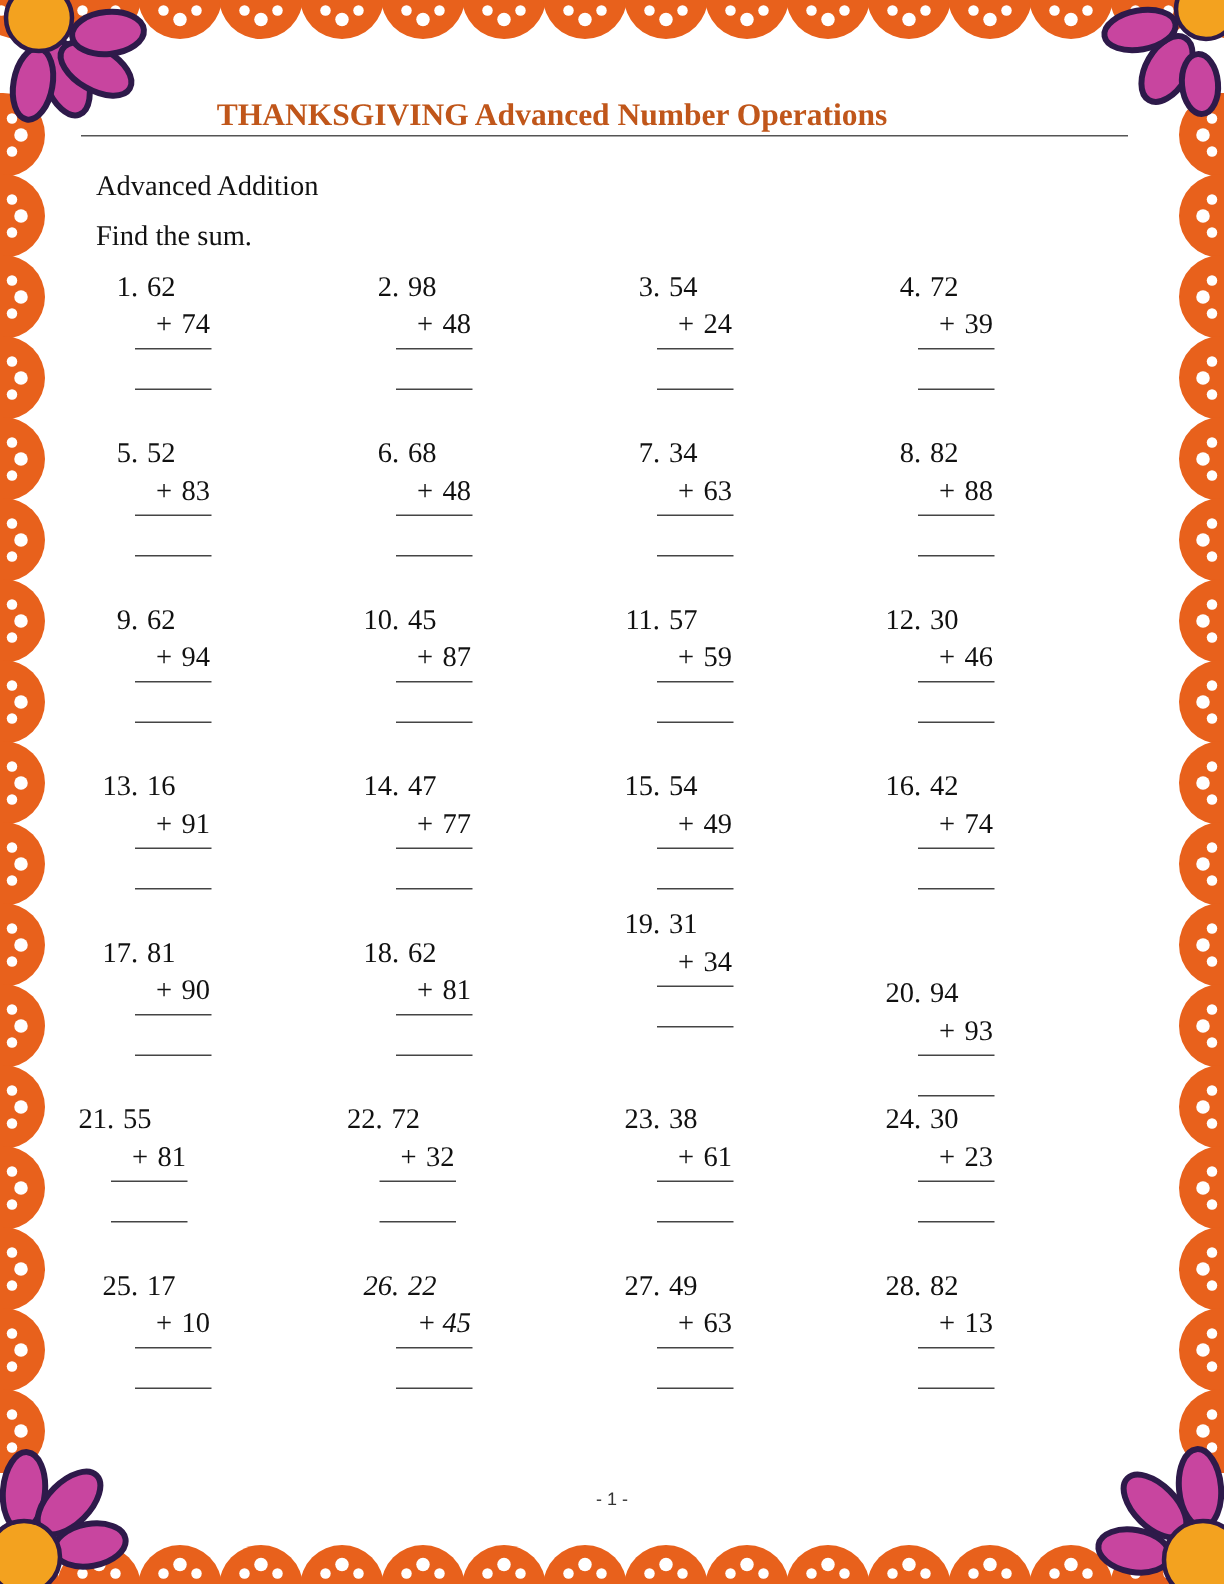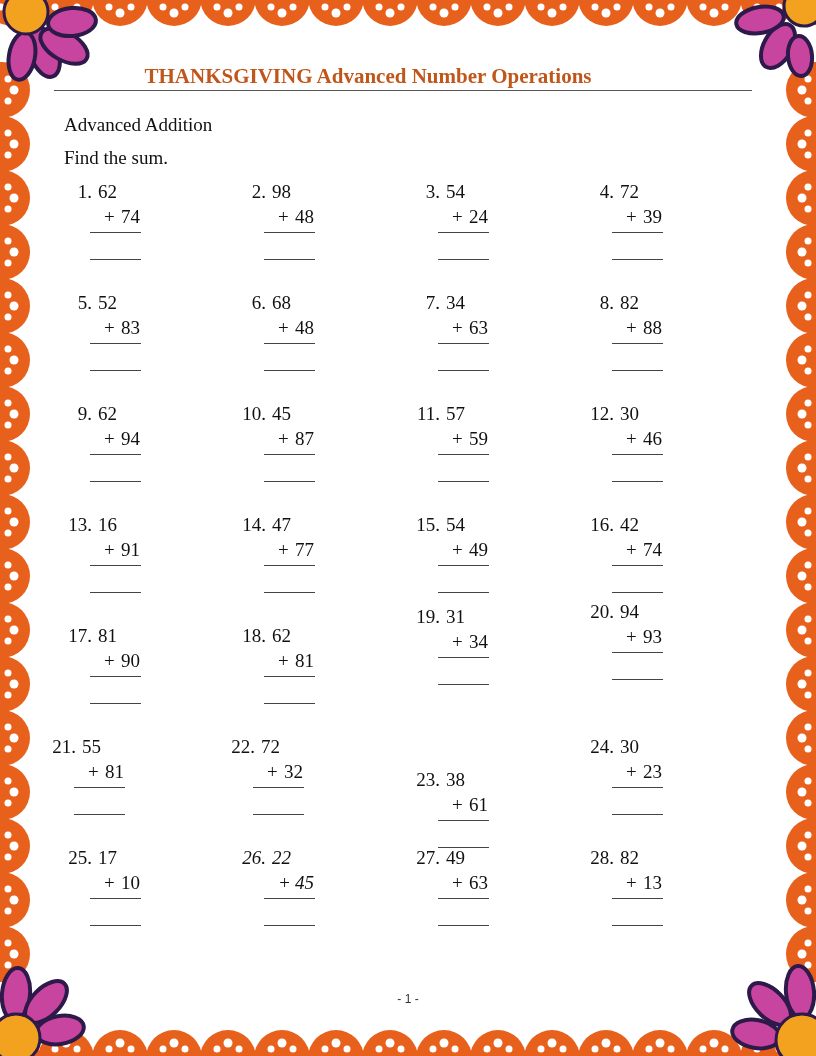--- a/index.html
+++ b/index.html
@@ -478,21 +478,21 @@
       <span class="rule2"></span>
     </div>
     <div class="prob" style="left: 400px; top: 606px;">
       <span class="num">19.</span>
       <span class="a">31</span>
       <span class="plus">+</span>
       <span class="b">34</span>
       <span class="rule1"></span>
       <span class="rule2"></span>
     </div>
-    <div class="prob" style="left: 574px; top: 601px;">
+    <div class="prob" style="left: 574px; top: 652px;">
       <span class="num">20.</span>
       <span class="a">94</span>
       <span class="plus">+</span>
       <span class="b">93</span>
       <span class="rule1"></span>
       <span class="rule2"></span>
     </div>
     <div class="prob" style="left: 36px; top: 736px;">
       <span class="num">21.</span>
       <span class="a">55</span>
@@ -502,21 +502,21 @@
       <span class="rule2"></span>
     </div>
     <div class="prob" style="left: 215px; top: 736px;">
       <span class="num">22.</span>
       <span class="a">72</span>
       <span class="plus">+</span>
       <span class="b">32</span>
       <span class="rule1"></span>
       <span class="rule2"></span>
     </div>
-    <div class="prob" style="left: 400px; top: 736px; margin-top: 33px;">
+    <div class="prob" style="left: 400px; top: 736px;">
       <span class="num">23.</span>
       <span class="a">38</span>
       <span class="plus">+</span>
       <span class="b">61</span>
       <span class="rule1"></span>
       <span class="rule2"></span>
     </div>
     <div class="prob" style="left: 574px; top: 736px;">
       <span class="num">24.</span>
       <span class="a">30</span>

